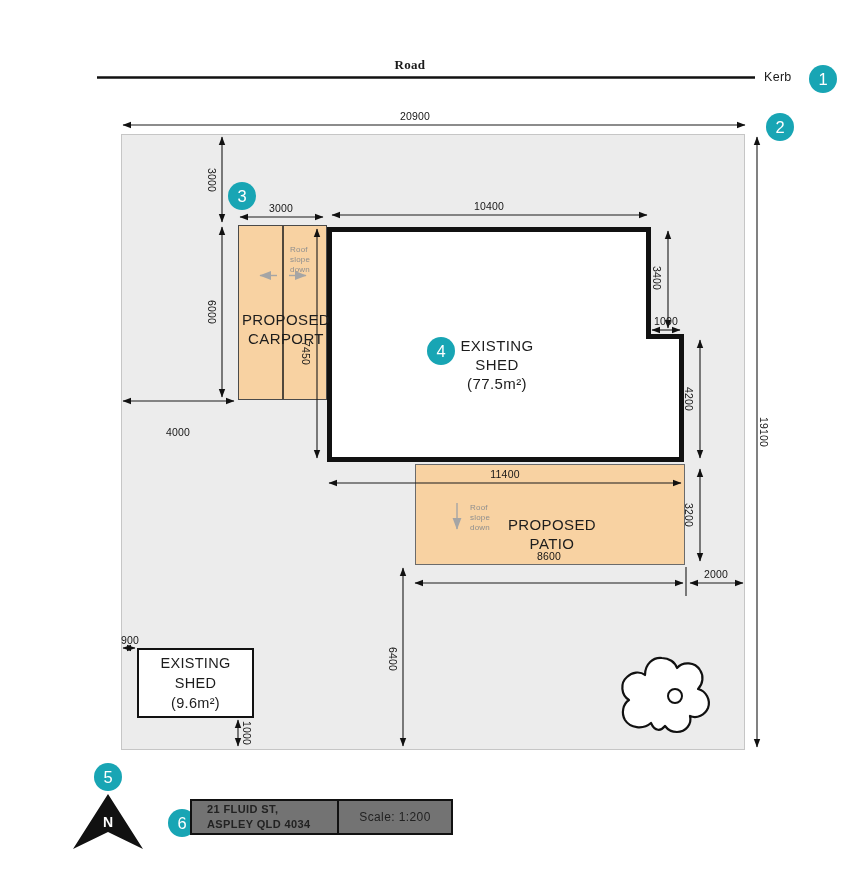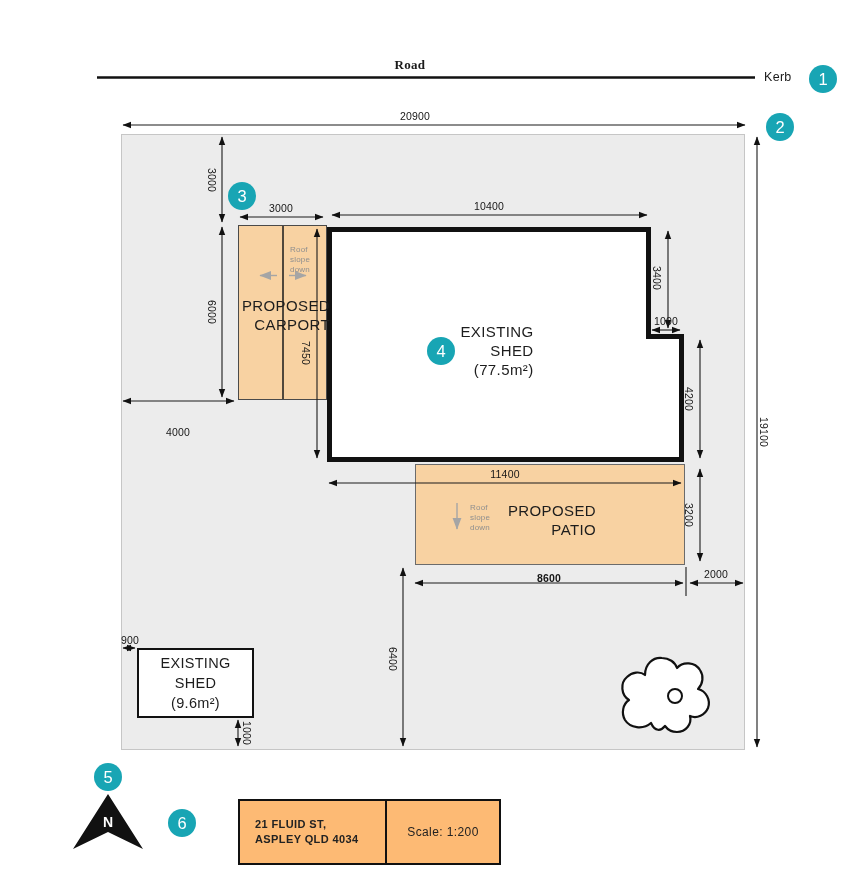--- a/index.html
+++ b/index.html
@@ -15,32 +15,32 @@
   .shed{left:137px;top:648px;width:117px;height:70px;background:#ffffff;border:2px solid #111;box-sizing:border-box;
         display:flex;flex-direction:column;align-items:center;justify-content:center;}
   .shed div{font-size:14.5px;line-height:20px;color:#1d1d1d;letter-spacing:.3px;}
   
   svg.overlay{position:absolute;left:0;top:0;}
   
   .road-label{font-size:13px;font-weight:700;letter-spacing:.3px;transform:translate(-50%,-50%);white-space:nowrap;font-family:Liberation Serif, serif;}
   .kerb-label{font-size:12.5px;font-weight:400;letter-spacing:.3px;white-space:nowrap;text-align:center;}
   .dl{position:absolute;font-size:10.5px;color:#161616;transform:translate(-50%,-50%);white-space:nowrap;letter-spacing:.2px;}
   .dl.v{transform:translate(-50%,-50%) rotate(90deg);}
-  .bldg-label{position:absolute;text-align:right;transform:translate(-50%,0);
-    font-size:15px;line-height:19px;color:#1d1d1d;letter-spacing:.4px;white-space:nowrap;}
+  .bldg-label{position:absolute;text-align:center;transform:translate(-50%,0);
+    font-size:15px;line-height:19px;color:#1d1d1d;letter-spacing:.4px;white-space:nowrap;margin-top:14px;}
   .roof-note{position:absolute;font-size:8px;line-height:10px;font-weight:400;color:#8f8f8f;letter-spacing:.2px;}
   
   .marker{position:absolute;width:28px;height:28px;border-radius:50%;background:#18a5b4;
     color:#fff;display:flex;align-items:center;justify-content:center;font-size:16.5px;font-weight:400;
     transform:translate(-50%,-50%);}
   
   .north-n{position:absolute;color:#fff;font-size:14px;font-weight:700;transform:translate(-50%,-50%);}
   
-  .title-block{left:190px;top:799px;width:263px;height:66px;border:2px solid #111;box-sizing:border-box;
-    display:flex;background:#fdba74;margin-left:48px;}
+  .title-block{left:190px;top:799px;width:263px;height:36px;border:2px solid #111;box-sizing:border-box;
+    display:flex;background:#737373;}
   .title-cell-address{width:147px;border-right:2px solid #111;box-sizing:border-box;
     display:flex;flex-direction:column;justify-content:center;padding-left:15px;}
   .title-cell-address div{font-size:11px;font-weight:700;line-height:15px;letter-spacing:.4px;color:#222;}
   .title-cell-scale{flex:1;display:flex;align-items:center;justify-content:center;
     font-size:12px;font-weight:400;letter-spacing:.4px;color:#222;}
 </style>
 </head>
 <body>
 
 <div id="canvas">
@@ -110,21 +110,21 @@
 
   <div class="abs road-label" style="left:410px;top:65px;">Road</div>
   <div class="abs kerb-label" style="left:764px;top:70px;">Kerb</div>
 
   <div class="dl" style="left:415px;top:116px;">20900</div>
   <div class="dl" style="left:281px;top:208px;">3000</div>
   <div class="dl" style="left:178px;top:392px;margin-top:40px;">4000</div>
   <div class="dl" style="left:489px;top:206px;">10400</div>
   <div class="dl" style="left:666px;top:321px;">1000</div>
   <div class="dl" style="left:505px;top:474px;">11400</div>
-  <div class="dl" style="left:549px;top:578px;font-weight:bold;">8600</div>
+  <div class="dl" style="left:549px;top:556px;">8600</div>
   <div class="dl" style="left:716px;top:574px;">2000</div>
   <div class="dl" style="left:130px;top:640px;">900</div>
 
   <div class="dl v" style="left:212px;top:180px;">3000</div>
   <div class="dl v" style="left:212px;top:312px;">6000</div>
   <div class="dl v" style="left:306px;top:353px;">7450</div>
   <div class="dl v" style="left:657px;top:278px;">3400</div>
   <div class="dl v" style="left:689px;top:399px;">4200</div>
   <div class="dl v" style="left:689px;top:515px;">3200</div>
   <div class="dl v" style="left:393px;top:659px;">6400</div>

